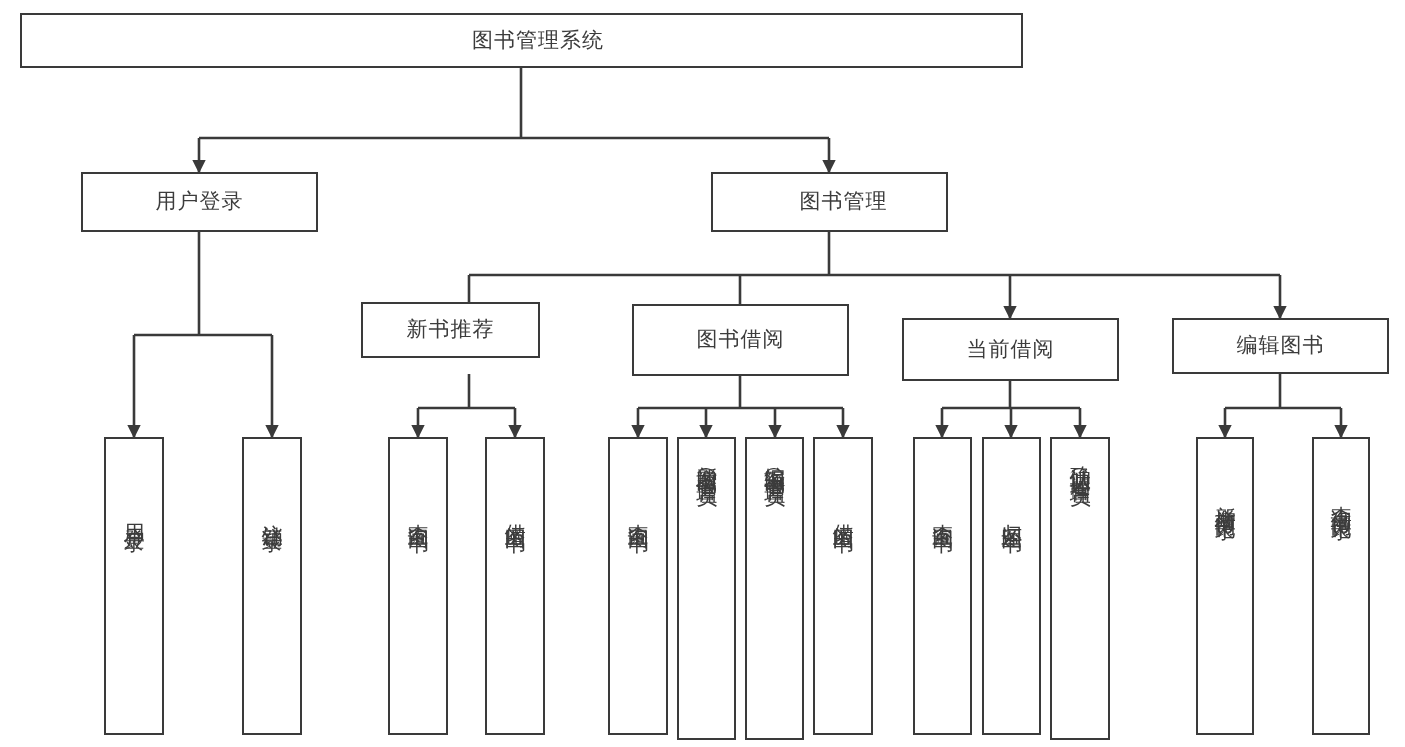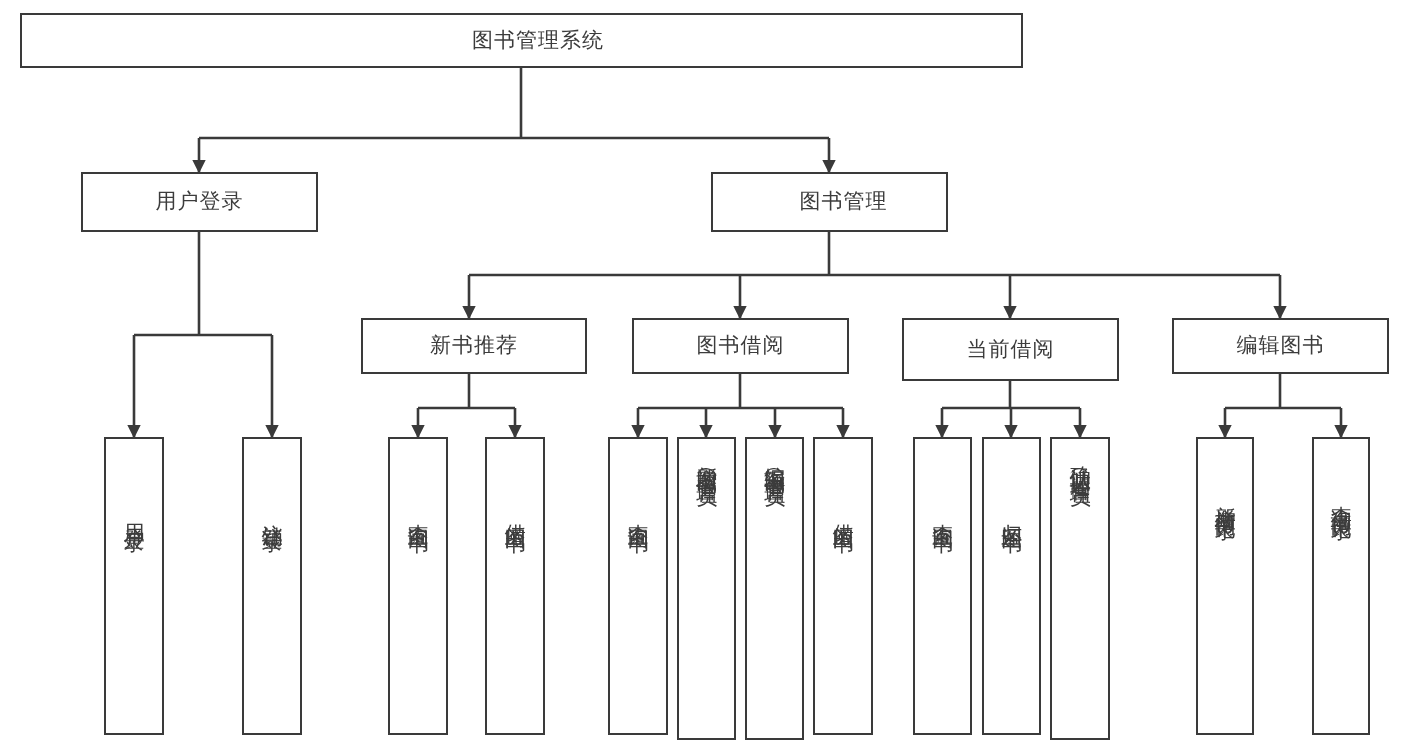--- a/index.html
+++ b/index.html
@@ -118,24 +118,24 @@
   <div id="nodes-layer">
       <div class="node" style="left: 20px; top: 13px; width: 1003px; height: 55px; padding-left: 33px;">
         <span class="label">图书管理系统</span>
       </div>
       <div class="node" style="left: 81px; top: 172px; width: 237px; height: 60px;">
         <span class="label">用户登录</span>
       </div>
       <div class="node" style="left: 711px; top: 172px; width: 237px; height: 60px; padding-left: 28px;">
         <span class="label">图书管理</span>
       </div>
-      <div class="node" style="left: 361px; top: 318px; width: 226px; height: 56px; font-family: Liberation Serif, serif;">
+      <div class="node" style="left: 361px; top: 302px; width: 179px; height: 56px; font-family: Liberation Serif, serif;">
         <span class="label">新书推荐</span>
       </div>
-      <div class="node" style="left: 632px; top: 318px; width: 217px; height: 56px; align-items: center;">
+      <div class="node" style="left: 632px; top: 304px; width: 217px; height: 72px; align-items: center;">
         <span class="label">图书借阅</span>
       </div>
       <div class="node" style="left: 902px; top: 318px; width: 217px; height: 63px;">
         <span class="label">当前借阅</span>
       </div>
       <div class="node" style="left: 1172px; top: 318px; width: 217px; height: 56px;">
         <span class="label">编辑图书</span>
       </div>
       <div class="node vertical mid" style="left: 104px; top: 437px; width: 60px; height: 298px;">
         <span class="label">用户登录</span>

